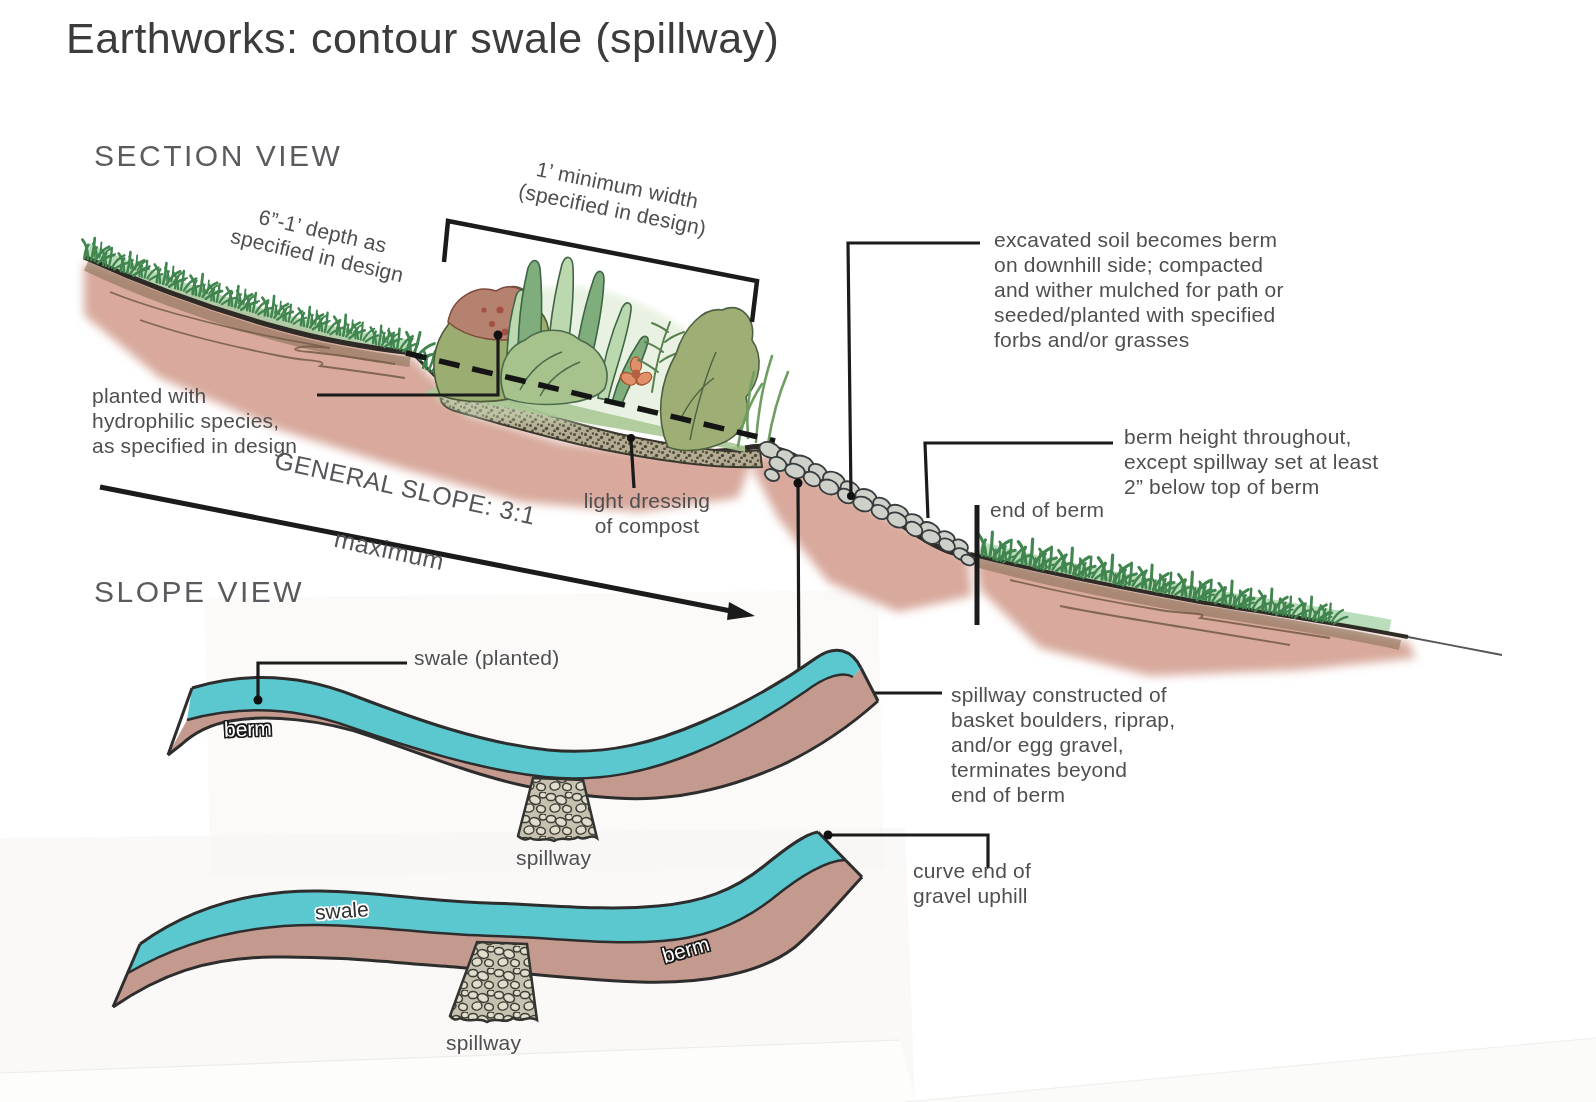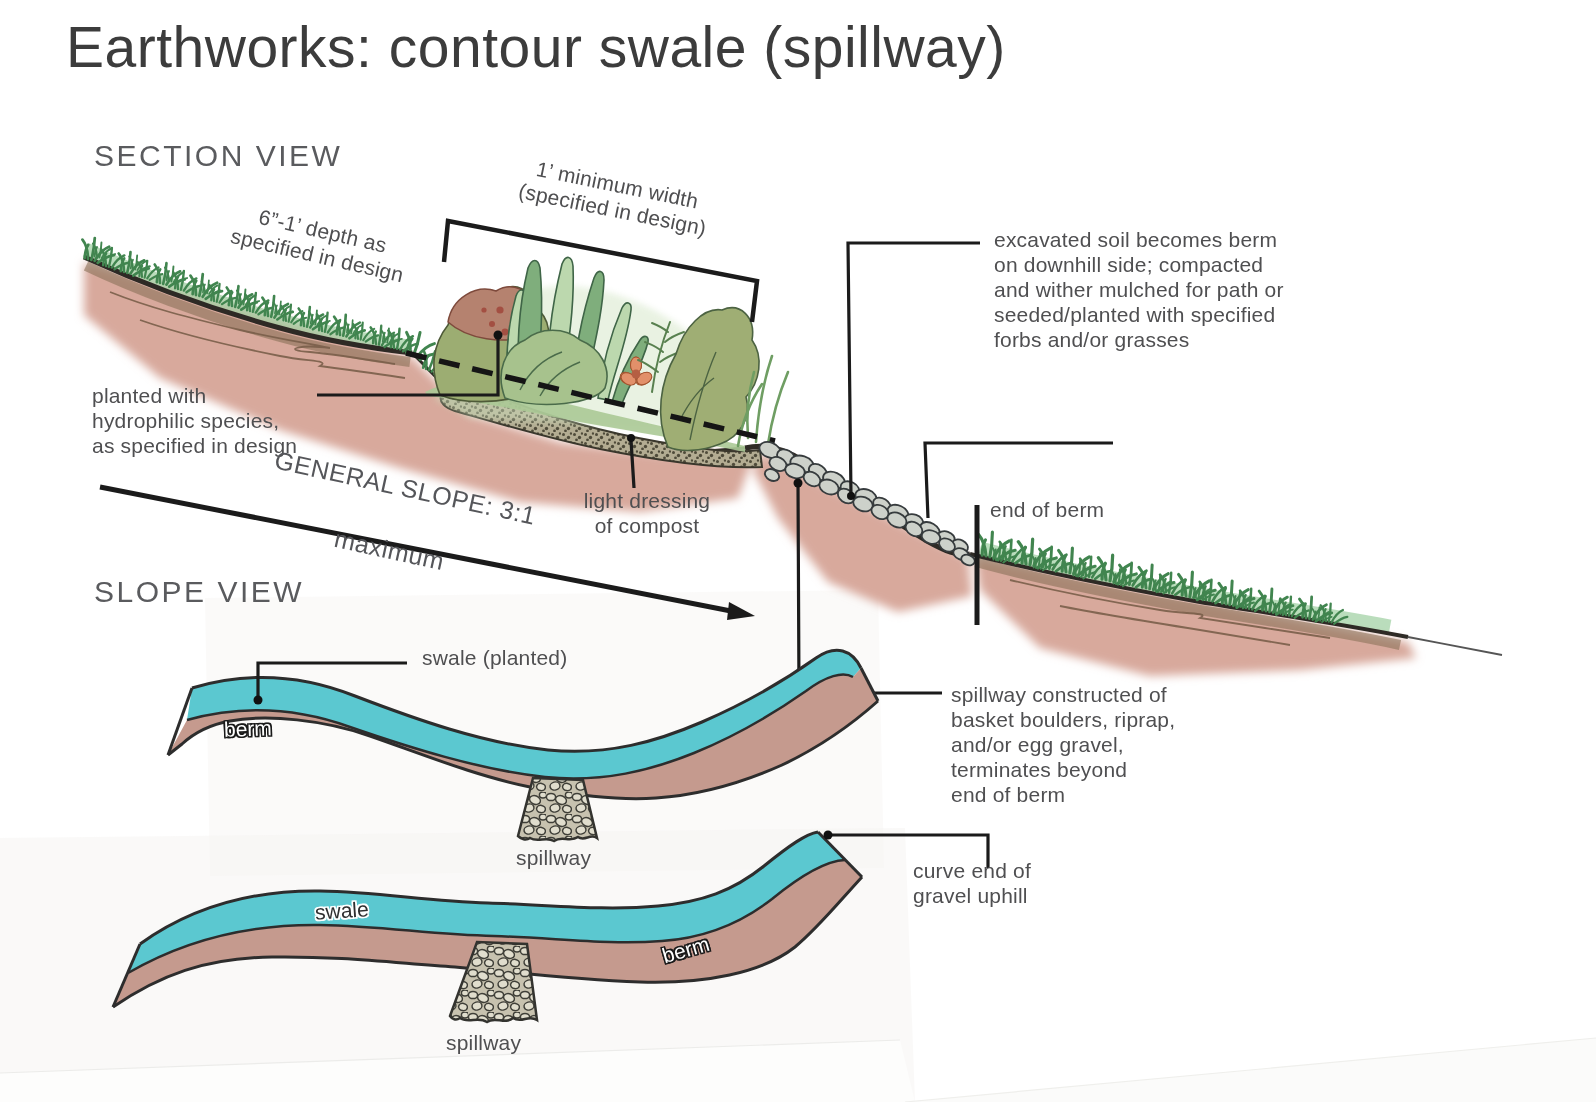--- a/index.html
+++ b/index.html
@@ -1,20 +1,20 @@
 <!DOCTYPE html>
 <html><head>
 <meta charset="utf-8">
 <style>
   html,body{margin:0;padding:0;background:#fff;}
   #stage{position:relative;width:1596px;height:1102px;background:#fff;overflow:hidden;
          font-family:"Liberation Sans",sans-serif;}
   #art{position:absolute;left:0;top:0;}
   .txt{position:absolute;white-space:pre-line;color:#4f4f51;}
-  .title{font-size:57px;letter-spacing:.5px;color:#3c3c3c;font-weight:400;}
+  .title{font-size:43px;letter-spacing:.5px;color:#3c3c3c;font-weight:400;}
   .viewlabel{font-size:30px;letter-spacing:2.5px;color:#5a5b5e;}
   .note{font-size:21px;line-height:25px;letter-spacing:.2px;}
   .note-c{text-align:center;}
   .slope{font-size:25px;line-height:32px;letter-spacing:.5px;color:#55565a;}
   .slope2{position:relative;left:75px;}
   .ribbon-label{font-size:21px;font-weight:400;}
   .lab-white{color:#fff;text-shadow:-1.5px -1.5px 0 #1a1a1a,1.5px -1.5px 0 #1a1a1a,-1.5px 1.5px 0 #1a1a1a,1.5px 1.5px 0 #1a1a1a,-1.5px 0 0 #1a1a1a,1.5px 0 0 #1a1a1a,0 -1.5px 0 #1a1a1a,0 1.5px 0 #1a1a1a;}
   .lab-dark{color:#2f2f30;text-shadow:-1.5px -1.5px 0 #fff,1.5px -1.5px 0 #fff,-1.5px 1.5px 0 #fff,1.5px 1.5px 0 #fff,-1.5px 0 0 #fff,1.5px 0 0 #fff,0 -1.5px 0 #fff,0 1.5px 0 #fff;}
 </style>
 </head>
@@ -303,23 +303,26 @@
     <span>GENERAL SLOPE: 3:1</span><br>
     <span class="slope2">maximum</span>
   </div>
   <div class="txt note note-c" style="left:572px;top:488px;width:150px;">light dressing
 of compost</div>
   <div class="txt note" style="left:994px;top:227px;">excavated soil becomes berm
 on downhill side; compacted
 and wither mulched for path or
 seeded/planted with specified
 forbs and/or grasses</div>
+  <div class="txt note" style="left:1124px;top:424px;">berm height throughout,
+except spillway set at least
+2” below top of berm</div>
   <div class="txt note" style="left:990px;top:497px;">end of berm</div>
 
-  <div class="txt note" style="left:414px;top:645px;margin-left:8px;">swale (planted)</div>
+  <div class="txt note" style="left:414px;top:645px;">swale (planted)</div>
   <div class="txt note" style="left:951px;top:682px;">spillway constructed of
 basket boulders, riprap,
 and/or egg gravel,
 terminates beyond
 end of berm</div>
   <div class="txt note" style="left:913px;top:858px;">curve end of
 gravel uphill</div>
 
   <div class="txt ribbon-label lab-white" style="left:224px;top:717px;transform:rotate(-2deg);">berm</div>
   <div class="txt ribbon-label lab-dark" style="left:315px;top:899px;transform:rotate(-4deg);">swale</div>

